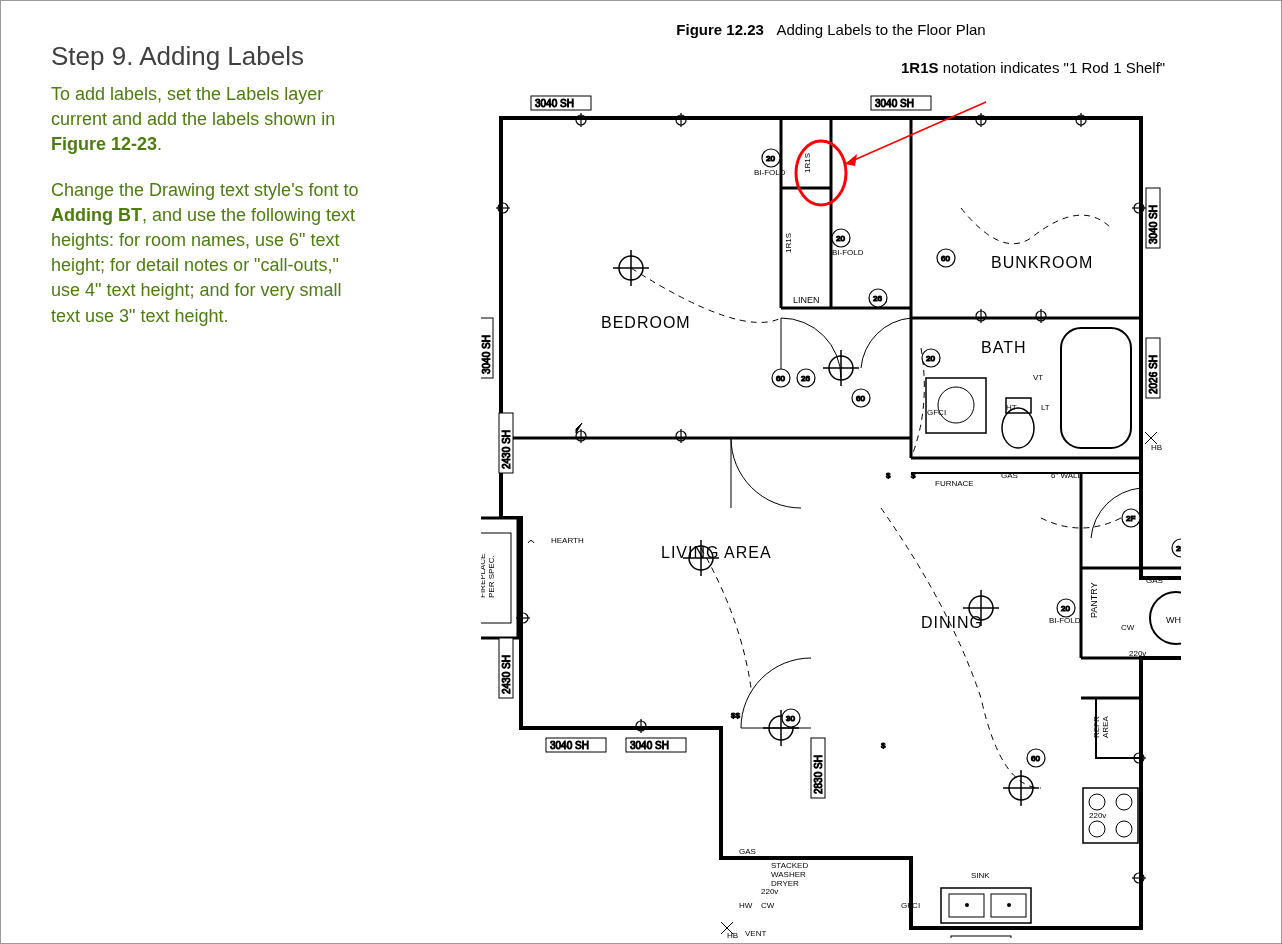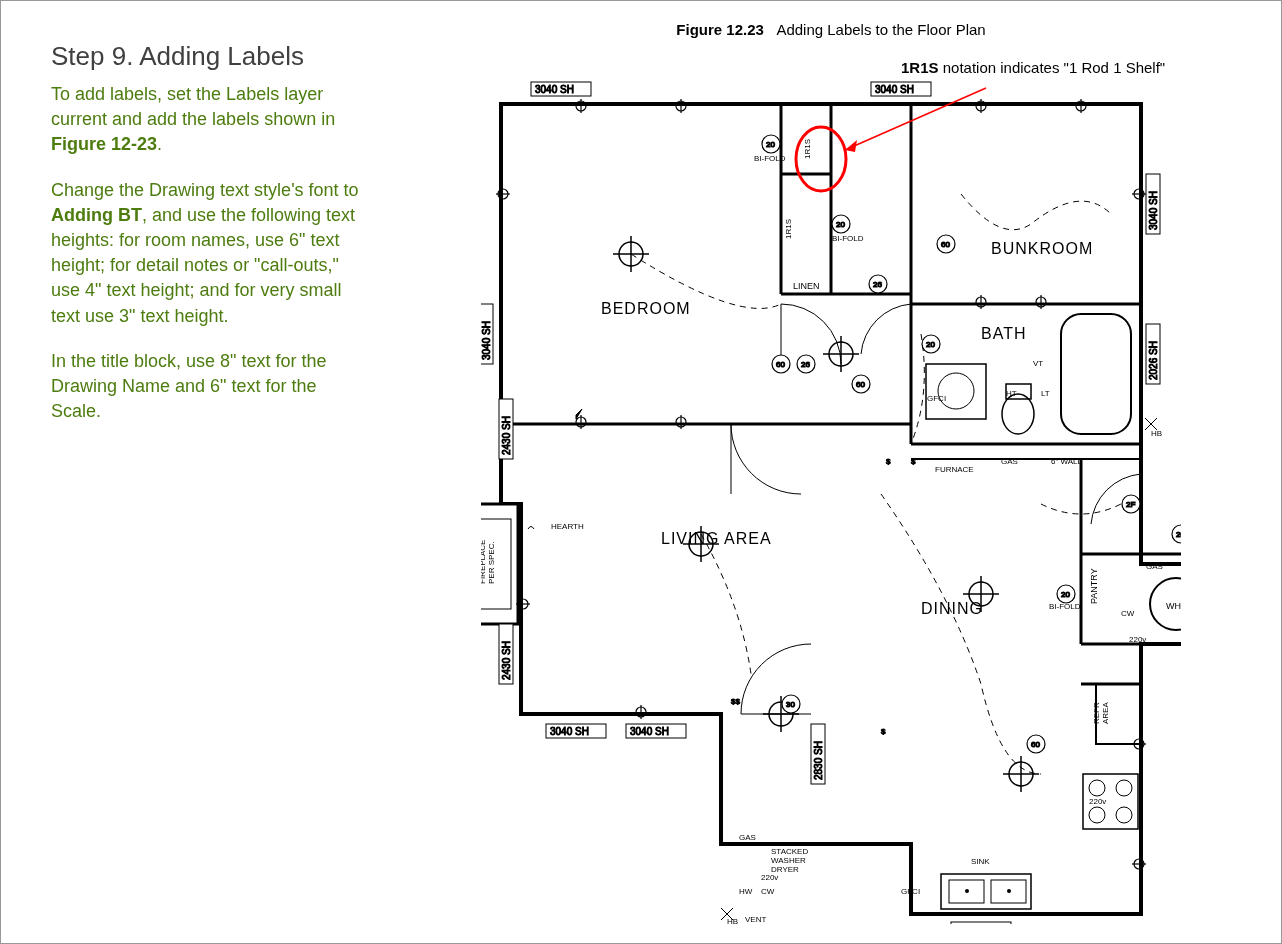--- a/index.html
+++ b/index.html
@@ -37,21 +37,21 @@
   .figure-area {
     position: absolute;
     left: 400px;
     top: 20px;
     width: 860px;
     height: 910px;
   }
   .fig-caption {
     text-align: center;
     font-size: 15px;
-    margin-bottom: 6px;
+    margin-bottom: 20px;
   }
   .fig-caption b { font-weight: bold; }
   .fp-svg {
     display: block;
     margin: 0 auto;
   }
   .rm { font-family: Arial, sans-serif; font-size: 16px; fill:#000; letter-spacing:1px; }
   .sm { font-family: Arial, sans-serif; font-size: 9px; fill:#000; }
   .tiny { font-family: Arial, sans-serif; font-size: 8px; fill:#000; }
   .dim { font-family: Arial, sans-serif; font-size: 10px; fill:#000; }
@@ -63,21 +63,20 @@
 <div class="page">
 
   <div class="text-col">
     <h2 class="step-title">Step 9. Adding Labels</h2>
     <p class="para">
       <span>To add labels, set the Labels layer current and add the labels shown in </span><b>Figure 12-23</b><span>.</span>
     </p>
     <p class="para">
       <span>Change the Drawing text style's font to </span><b>Adding BT</b><span>, and use the following text heights: for room names, use 6" text height; for detail notes or "call-outs," use 4" text height; and for very small text use 3" text height.</span>
     </p>
-    <p class="para">In the title block, use 8" text for the Drawing Name and 6" text for the Scale.</p>
   </div>
 
   <div style="position:absolute; left:900px; top:58px;">
     <span class="callout-text"><b>1R1S</b><span> notation indicates "1 Rod 1 Shelf"</span></span>
   </div>
 
   <div class="figure-area">
     <div class="fig-caption">
       <b>Figure 12.23</b>&nbsp;&nbsp;&nbsp;<span>Adding Labels to the Floor Plan</span>
     </div>

